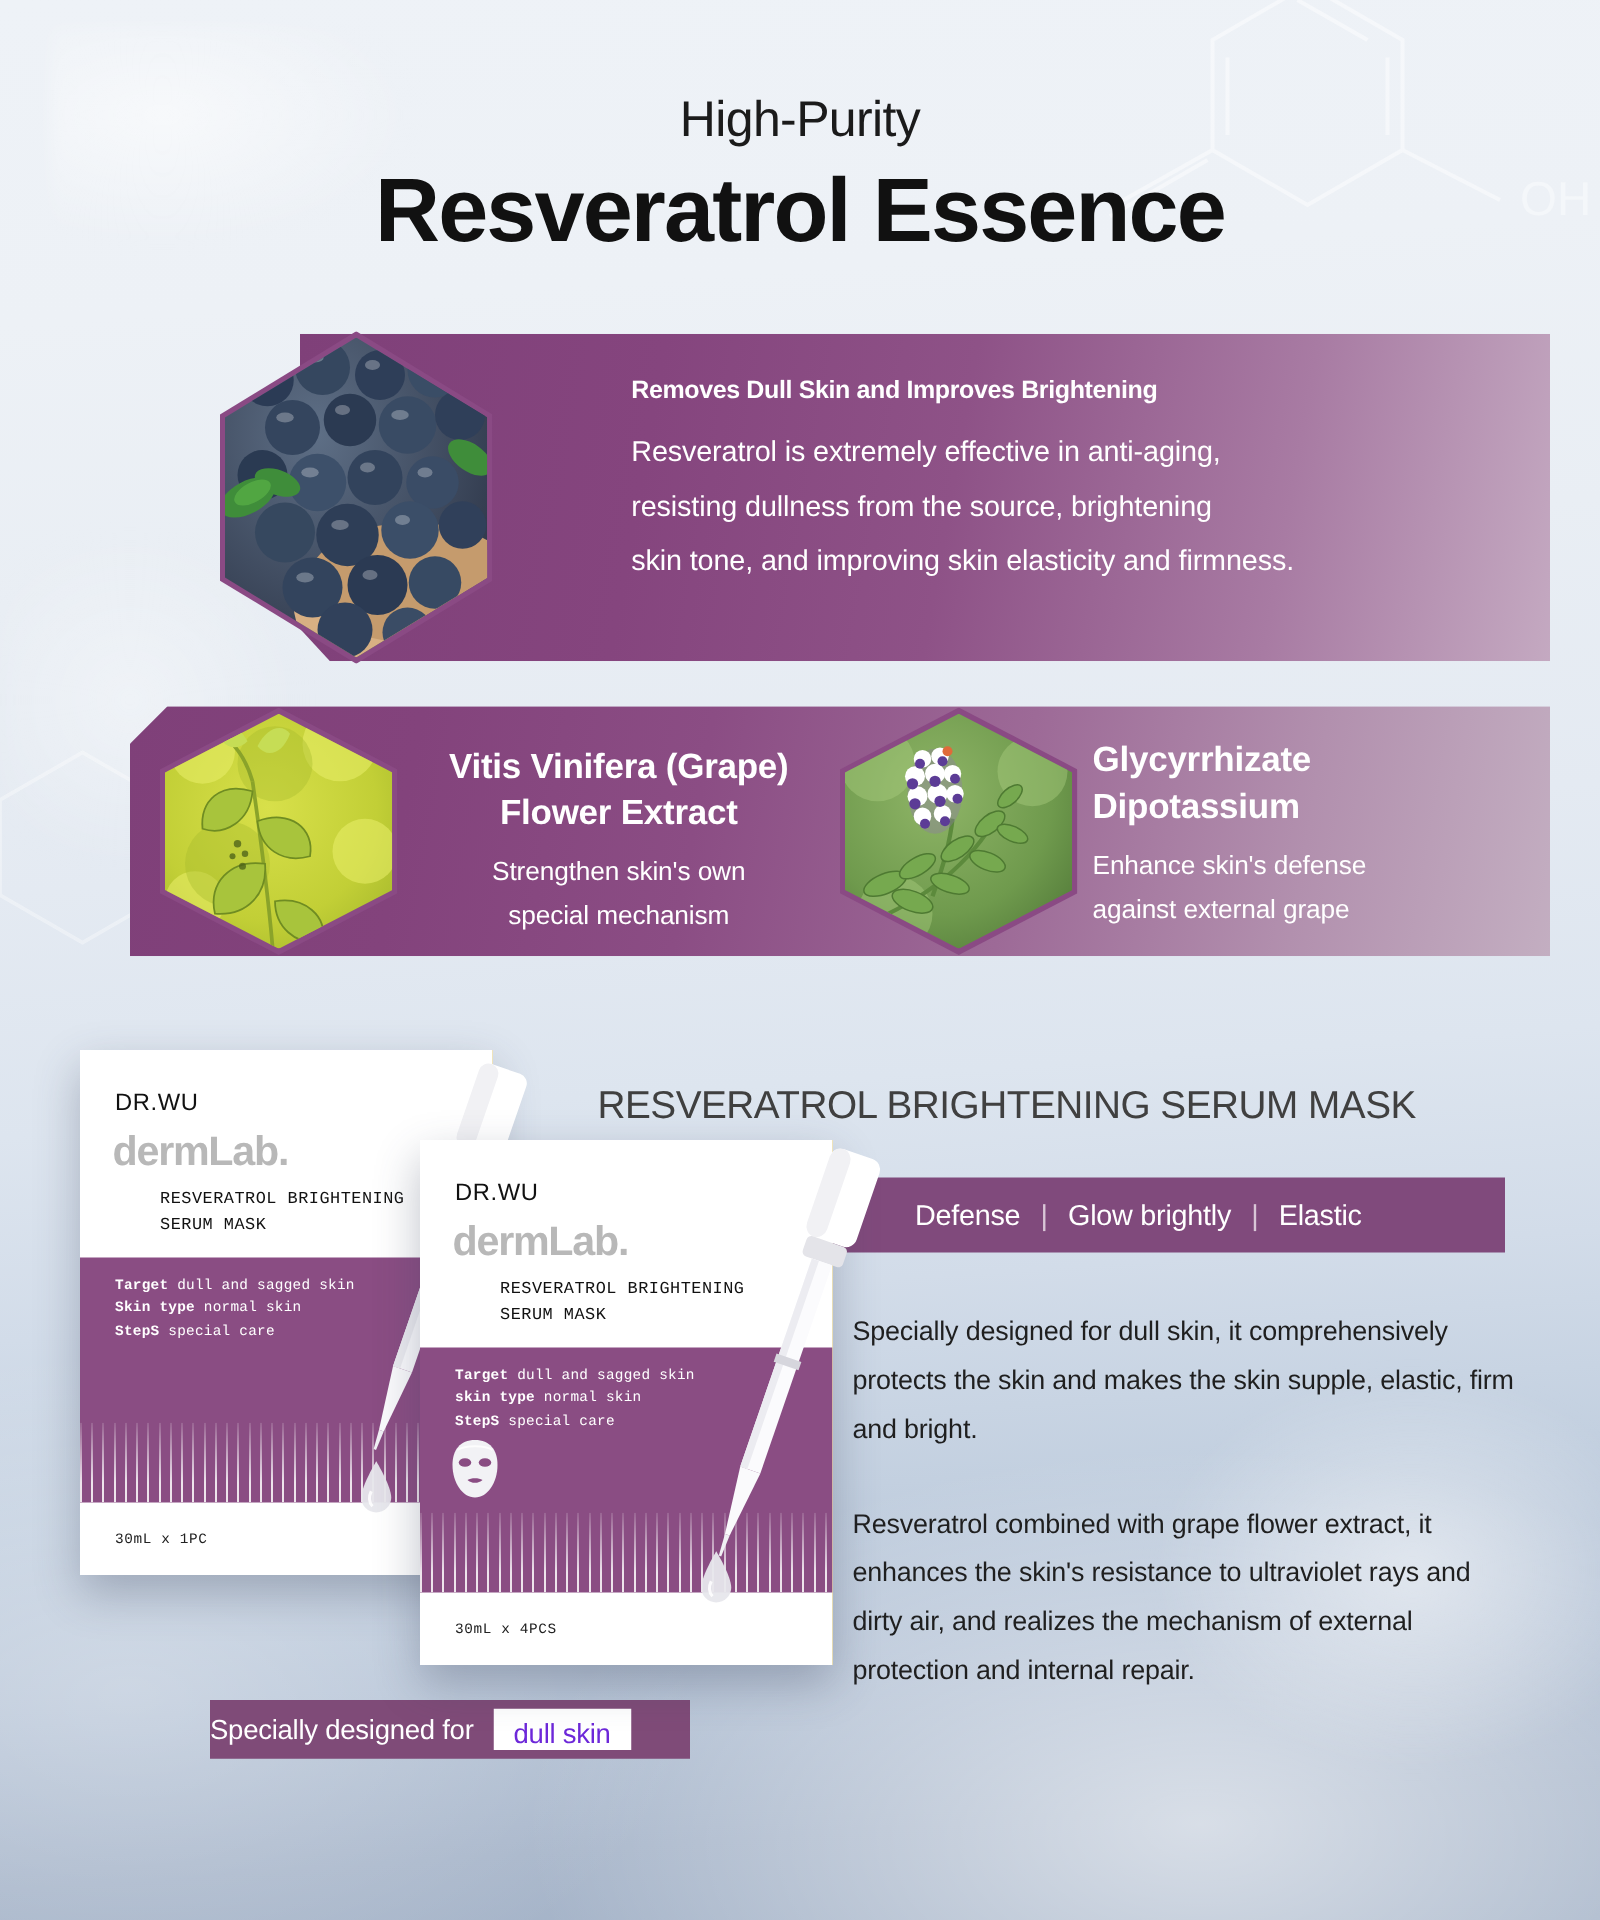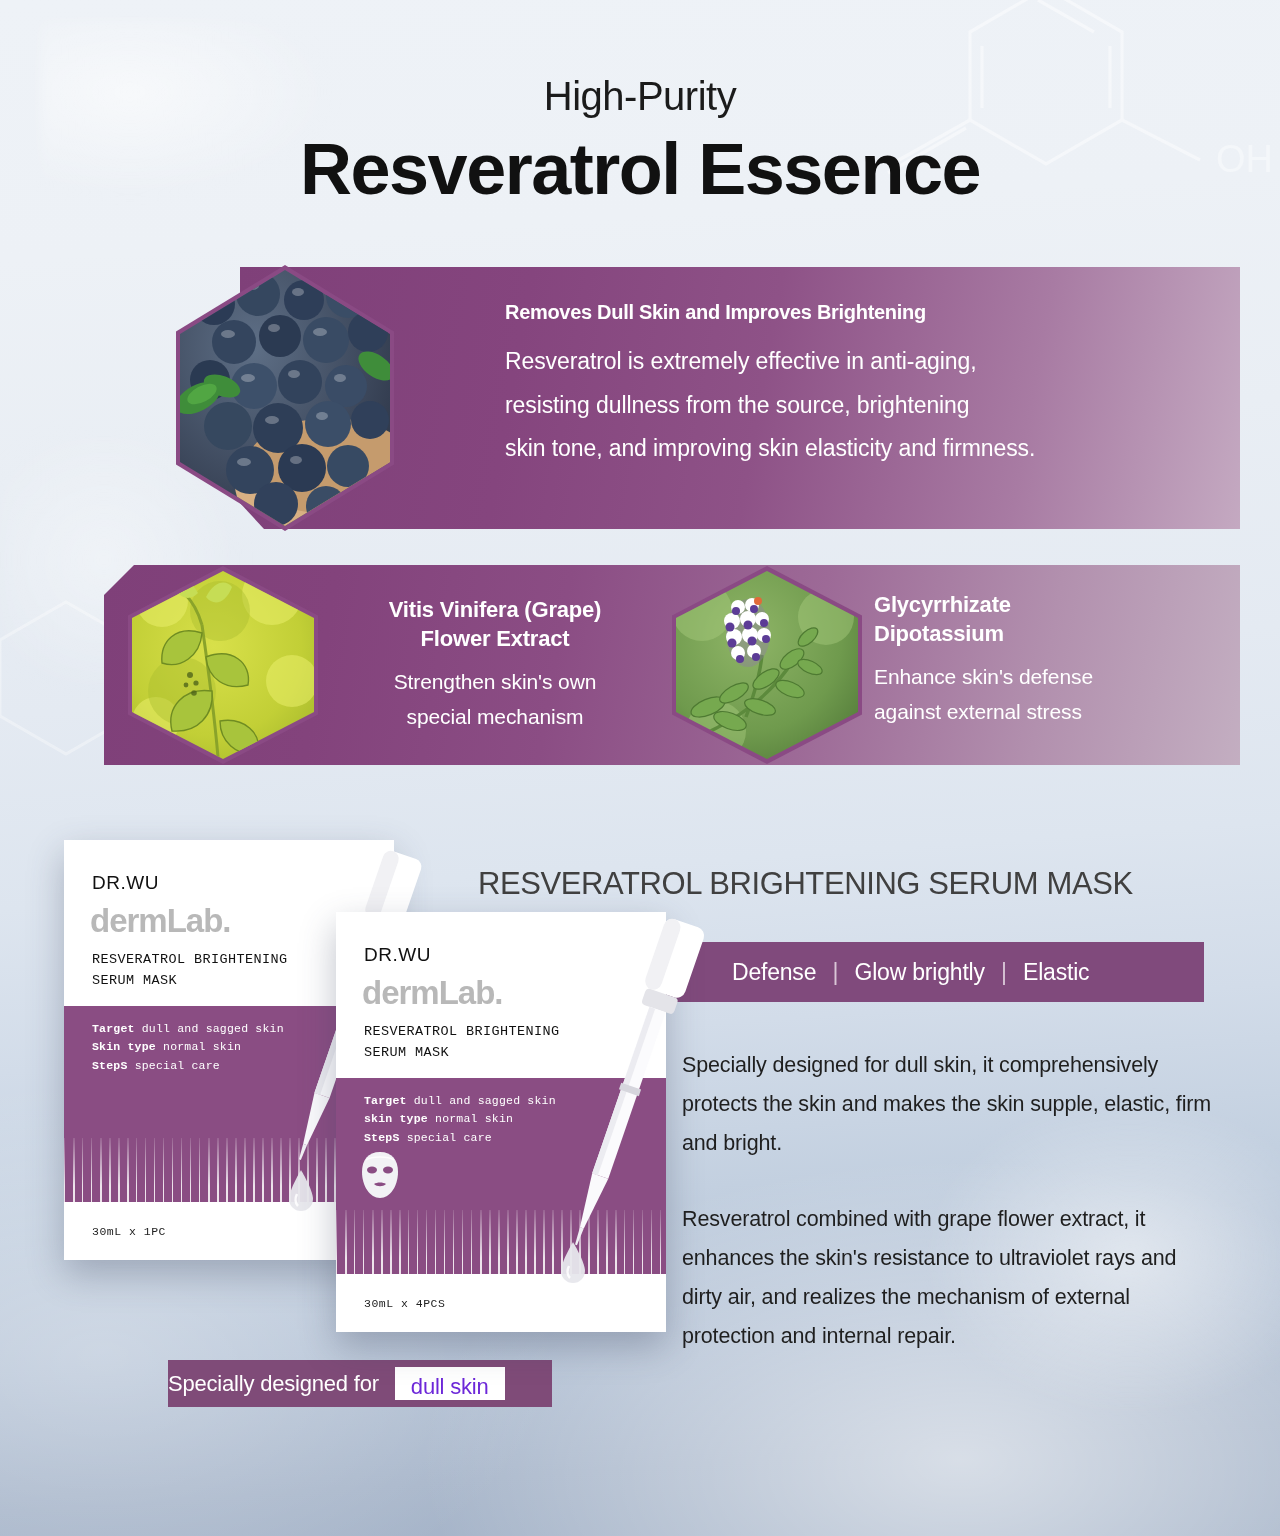--- a/index.html
+++ b/index.html
@@ -85,21 +85,21 @@
   .banner2 {
     position: absolute; left: 104px; top: 565px; width: 1136px; height: 200px;
     background: linear-gradient(100deg, #7f4079 0%, #83437c 20%, #8b4d84 40%, #9d6a97 62%, #b290ae 82%, #c3aec1 100%);
     clip-path: polygon(30px 0, 100% 0, 100% 100%, 0 100%, 0 30px);
   }
   .hex-grape { position: absolute; left: 128px; top: 566px; width: 190px; height: 198px; }
   .hex-licorice { position: absolute; left: 672px; top: 566px; width: 190px; height: 198px; }
   .ing1-text { position: absolute; left: 330px; top: 595px; width: 330px; text-align: center; }
   .ing2-text { position: absolute; left: 874px; top: 590px; width: 330px; }
   .ing-title {
-    color: #fff; font-size: 22px; font-weight: bold; line-height: 1.32; letter-spacing: -0.2px;
+    color: #fff; font-size: 28px; font-weight: bold; line-height: 1.32; letter-spacing: -0.2px;
   }
   .ing-sub {
     color: #fff; font-size: 21px; line-height: 1.65; margin-top: 12px; letter-spacing: -0.1px;
   }
 
   
   .product-title {
     position: absolute; left: 478px; top: 866px;
     font-size: 31px; color: #404040; letter-spacing: -0.4px; white-space: nowrap;
   }
@@ -133,21 +133,21 @@
   .pack-shadow { box-shadow: 0 14px 34px rgba(60,70,95,.33); }
 
   .pack-back { left: 64px; top: 840px; width: 330px; height: 420px; }
   .pack-front { left: 336px; top: 912px; width: 330px; height: 420px; z-index: 4; }
 
   .pack-inner { position: relative; width: 100%; height: 100%; overflow: hidden; background:#fff; }
   .pk-brand { font-size: 19px; color: #111; letter-spacing: .5px; }
   .pk-derm { font-size: 33px; color: #b8b8b8; letter-spacing: -1px; font-weight: bold; }
   .pk-name {
     font-family: "Liberation Mono", monospace; font-size: 13.5px; color: #111;
-    line-height: 1.55; letter-spacing: .4px;
+    line-height: 1.55; letter-spacing: .4px; margin-left: 36px;
   }
   .pk-purple {
     position: absolute; left: 0; width: 100%;
     background: #8a4d83;
   }
   .pk-spec {
     font-family: "Liberation Mono", monospace; font-size: 11.5px; color: #fff;
     line-height: 1.6; letter-spacing: .2px;
   }
   .pk-spec b { font-weight: bold; }
@@ -402,21 +402,21 @@
   </div>
 </div>
 
 <div class="ing2-text">
   <div class="ing-title">
     <div>Glycyrrhizate</div>
     <div>Dipotassium</div>
   </div>
   <div class="ing-sub">
     <div>Enhance skin's defense</div>
-    <div>against external stress</div>
+    <div>against external grape</div>
   </div>
 </div>
 
 <div class="product-title">RESVERATROL BRIGHTENING SERUM MASK</div>
 
 <div class="benefit-bar">
   <div class="inner">
     <span>Defense</span>
     <span class="sep">|</span>
     <span>Glow brightly</span>

